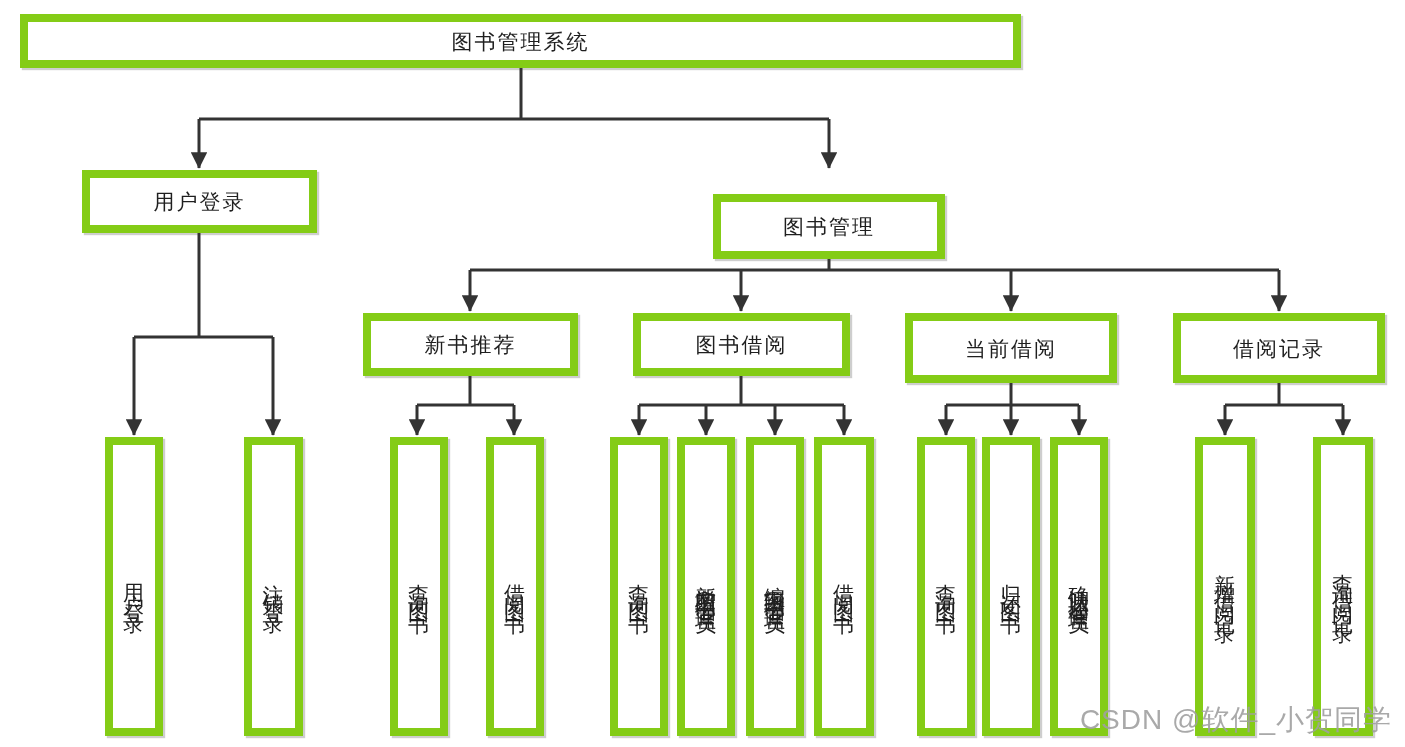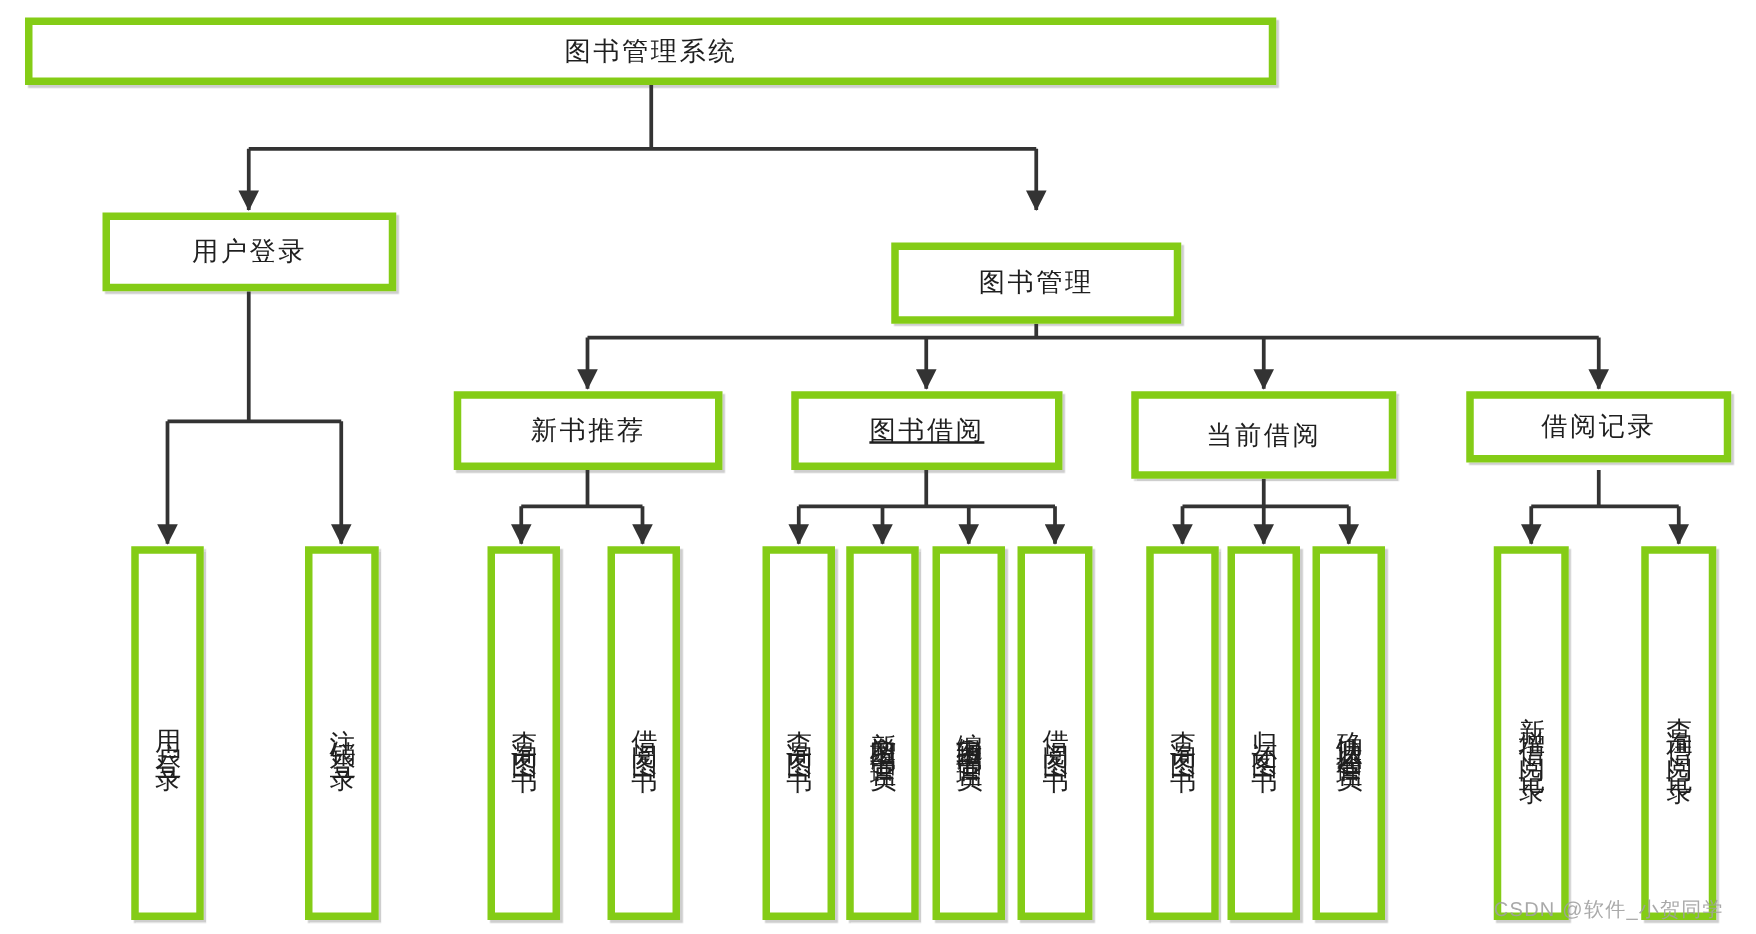--- a/index.html
+++ b/index.html
@@ -18,21 +18,21 @@
   .wires {
     position: absolute;
     left: 0;
     top: 0;
     z-index: 1;
   }
   .node {
     position: absolute;
     box-sizing: border-box;
     background: #ffffff;
-    border: 6px solid #84cc16;
+    border: 8px solid #84cc16;
     display: flex;
     align-items: center;
     justify-content: center;
     color: #1f1f1f;
     z-index: 2;
     box-shadow: 2px 2px 1px rgba(60,60,60,0.25);
   }
   .node .lbl {
     font-size: 21px;
     letter-spacing: 2px;
@@ -44,23 +44,23 @@
     text-orientation: mixed;
     letter-spacing: 10px;
     white-space: normal;
     line-height: 1;
   }
   .node.v.dense .lbl {
     letter-spacing: 4px;
   }
   .watermark {
     position: absolute;
-    right: 26px;
+    right: 13px;
     bottom: 8px;
-    font-size: 16px;
+    font-size: 28px;
     color: rgba(160,160,160,0.9);
     letter-spacing: 1px;
     z-index: 5;
     white-space: nowrap;
   }
 </style>
 </head>
 <body>
 
 <div class="canvas">
@@ -114,27 +114,27 @@
   <div class="node h" style="left:82px; top:170px; width:235px; height:63px;">
     <span class="lbl">用户登录</span>
   </div>
   <div class="node h" style="left:713px; top:170px; width:232px; height:65px;margin-top:24px;">
     <span class="lbl">图书管理</span>
   </div>
 
   <div class="node h" style="left:363px; top:313px; width:215px; height:63px;">
     <span class="lbl">新书推荐</span>
   </div>
-  <div class="node h" style="left:633px; top:313px; width:217px; height:63px;text-decoration:underline;">
+  <div class="node h" style="left:633px; top:313px; width:217px; height:63px;">
     <span class="lbl">图书借阅</span>
   </div>
   <div class="node h" style="left:905px; top:313px; width:212px; height:70px;">
     <span class="lbl">当前借阅</span>
   </div>
-  <div class="node h" style="left:1173px; top:313px; width:212px; height:57px;">
+  <div class="node h" style="left:1173px; top:313px; width:212px; height:70px;">
     <span class="lbl">借阅记录</span>
   </div>
 
   <div class="node v" style="left:105px; top:437px; width:58px; height:299px;">
     <span class="lbl">用户登录</span>
   </div>
   <div class="node v" style="left:244px; top:437px; width:59px; height:299px;">
     <span class="lbl">注销登录</span>
   </div>
 

